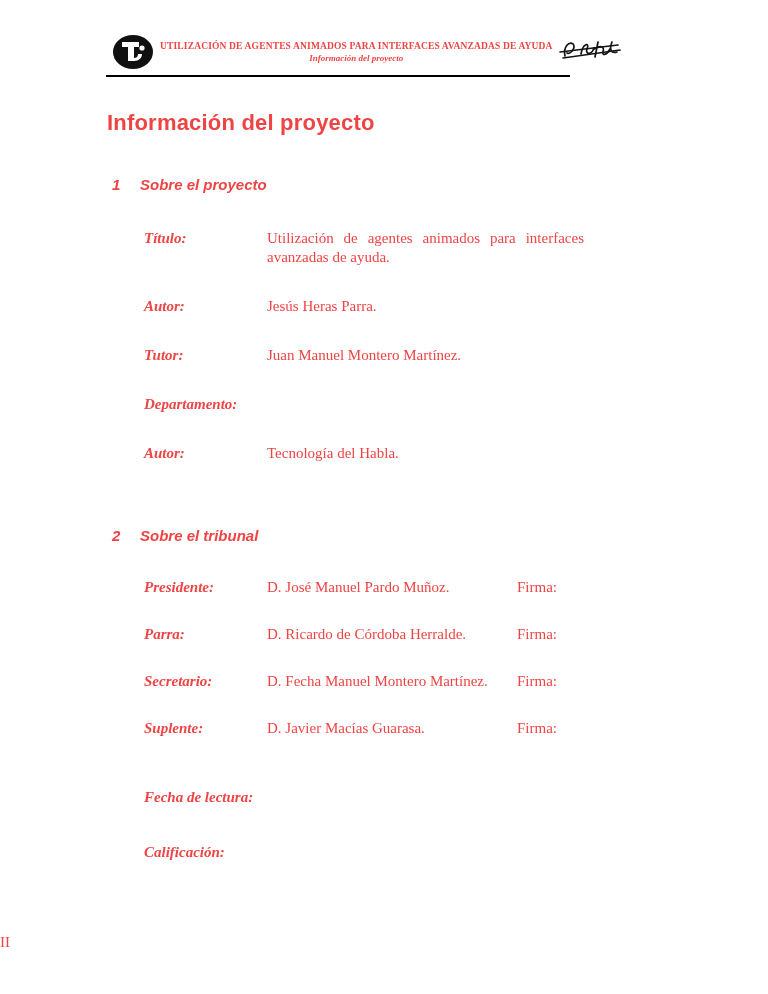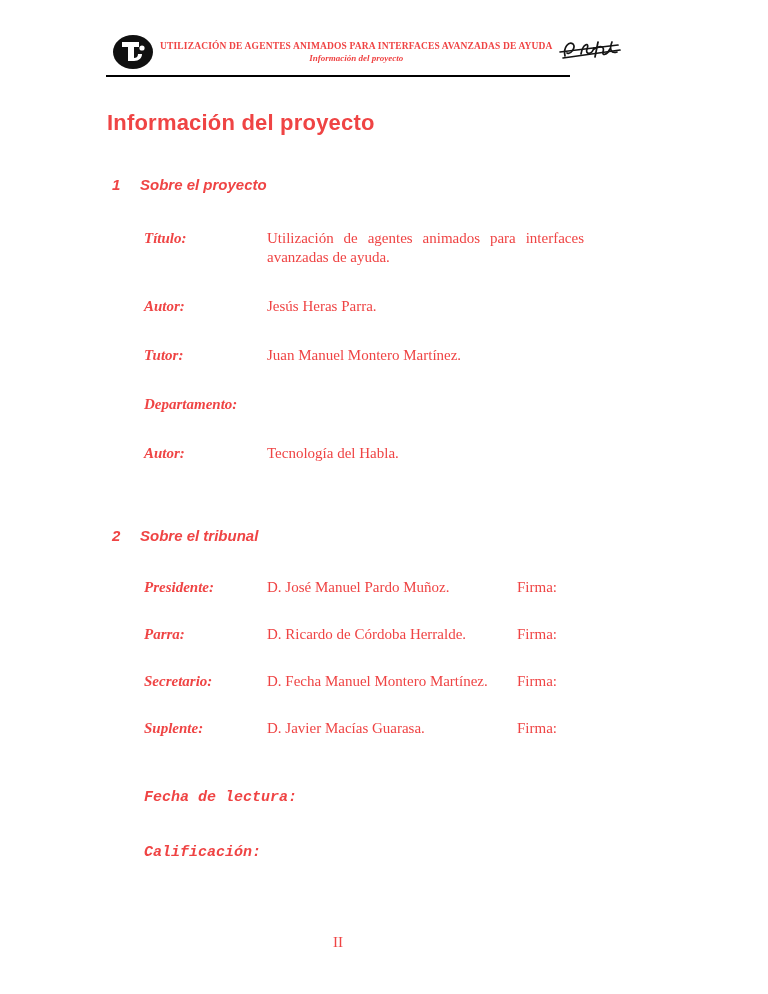--- a/index.html
+++ b/index.html
@@ -106,31 +106,29 @@
   .trib-value { flex: 0 0 250px; }
   .firma-label { flex: 1 1 auto; }
   .first-trib { margin-top: 34px; }
   
   .extra-row {
     margin-left: 37px;
     font-size: 15px;
     font-weight: bold;
     font-style: italic;
     line-height: 19px;
-    font-family: Liberation Mono, monospace;
   }
   .extra-1 { margin-top: 50px; }
   .extra-2 { margin-top: 36px; }
   
   .page-footer {
     position: absolute;
     bottom: 43px;
     left: 0;
     width: 100%;
-    text-align: center;
     font-size: 15px;
   }
 </style>
 </head>
 <body>
 
 <div class="page">
 
   <header class="doc-header">
     <span class="logo-left">

